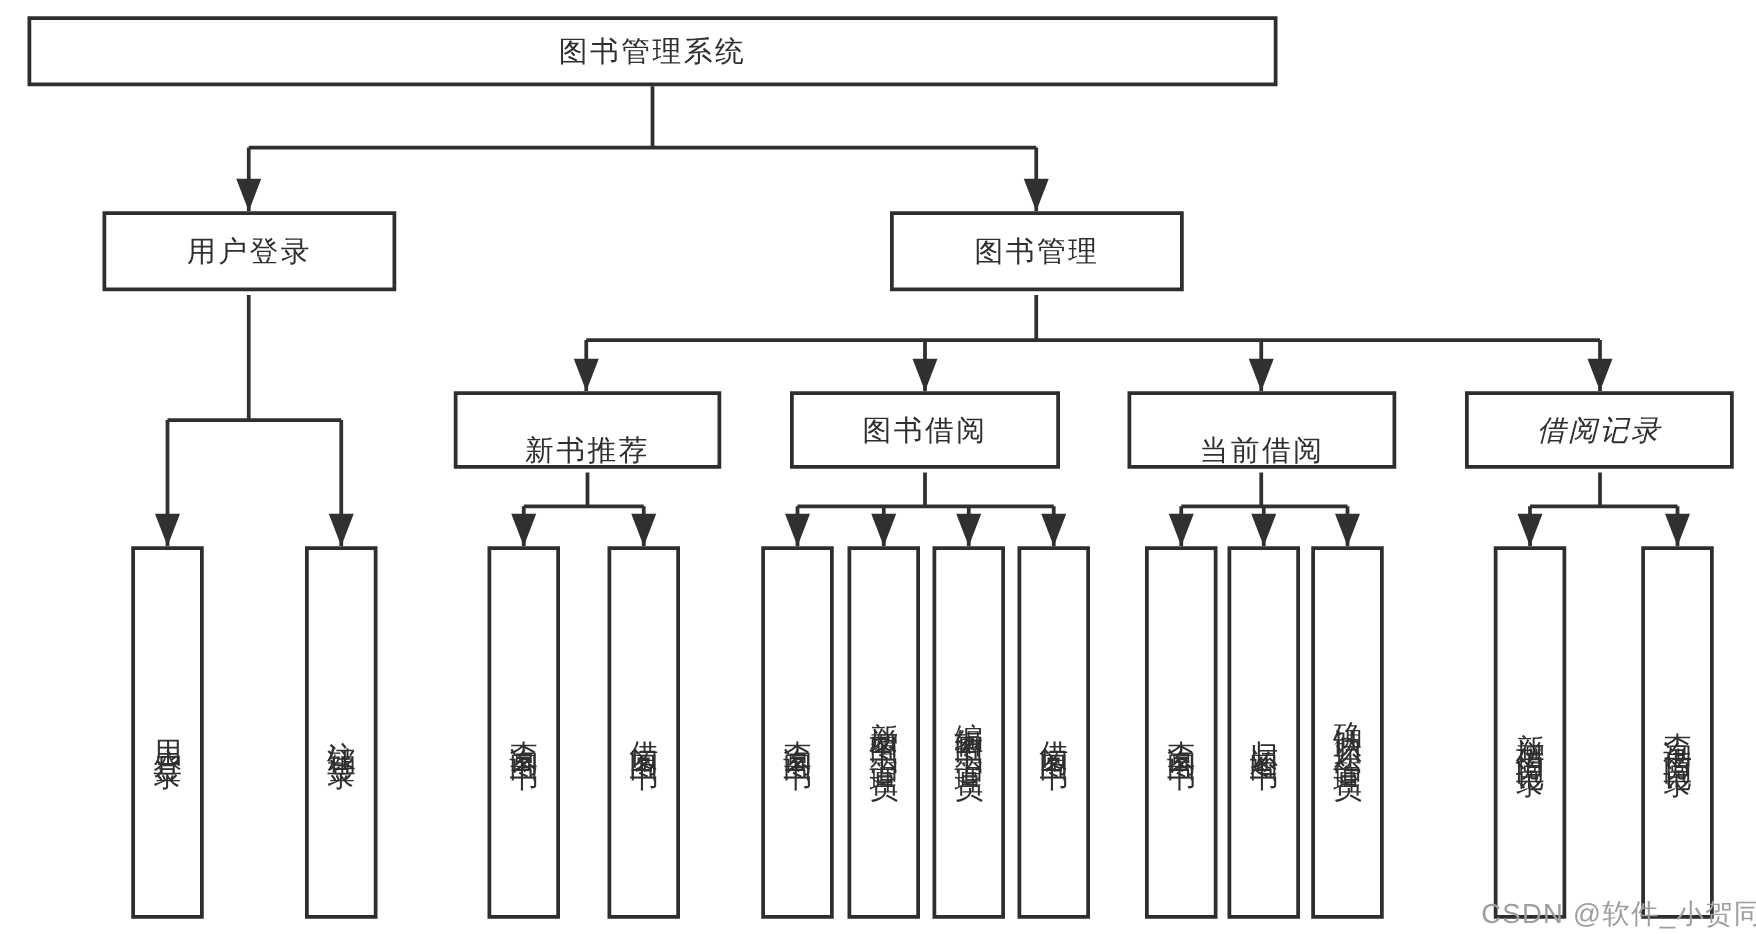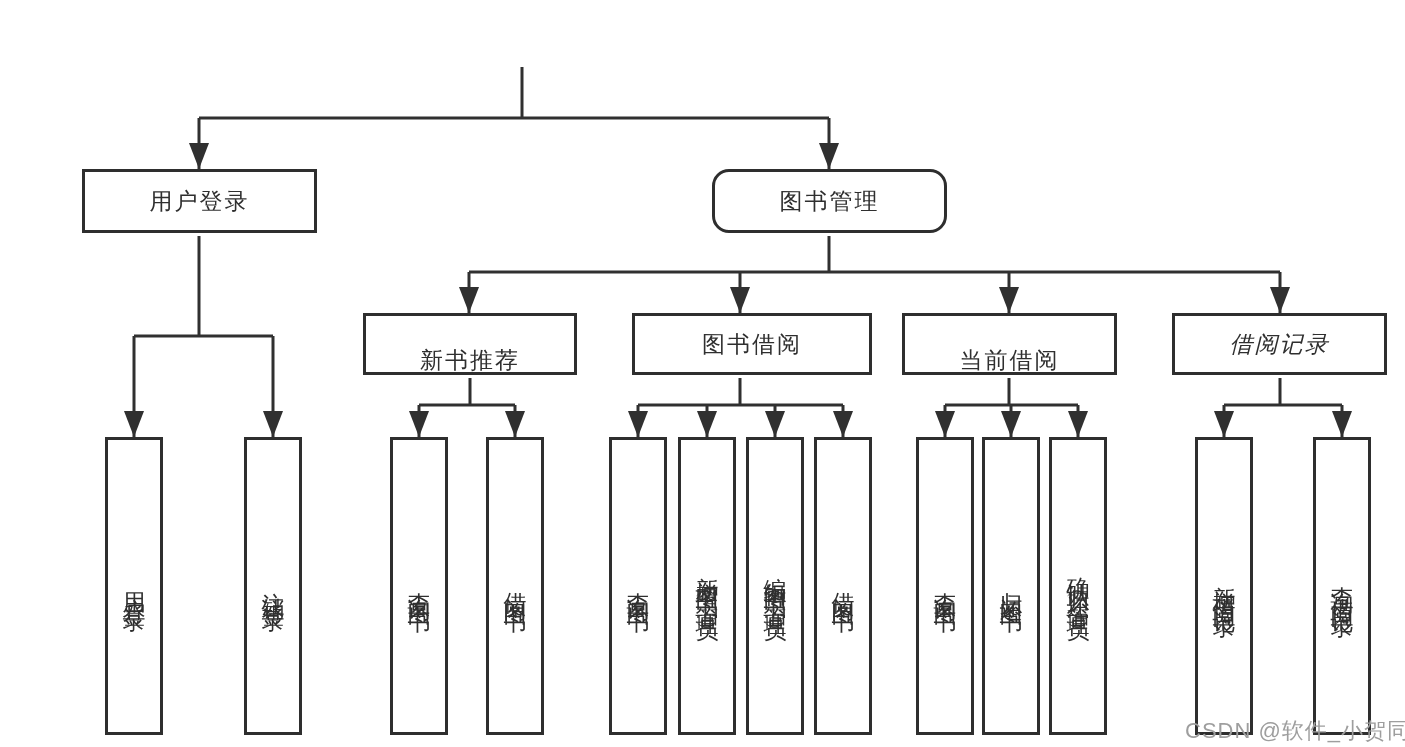--- a/index.html
+++ b/index.html
@@ -45,23 +45,23 @@
   .leaf .vlabel{
     writing-mode:vertical-rl;
     font-size:23px;
     letter-spacing:6px;
     line-height:1;
     color:var(--text);
   }
   
   .b-root{left:22px;top:13px;width:1000px;height:56px;}
   .b-user-login{left:82px;top:169px;width:235px;height:64px;}
-  .b-book-mgmt{left:712px;top:169px;width:235px;height:64px;border-radius:17px;}
+  .b-book-mgmt{left:712px;top:169px;width:235px;height:64px;}
   .b-recommend{left:363px;top:313px;width:214px;height:62px;align-items:flex-end;}
-  .b-borrowing{left:632px;top:313px;width:240px;height:62px;justify-content:center;}
+  .b-borrowing{left:632px;top:313px;width:216px;height:62px;justify-content:center;}
   .b-current{left:902px;top:313px;width:215px;height:62px;align-items:flex-end;}
   .b-records{left:1172px;top:313px;width:215px;height:62px;font-style:italic;}
   .l1{left:105px;}  .l2{left:244px;}
   .l3{left:390px;}  .l4{left:486px;}
   .l5{left:609px;}  .l6{left:678px;}  .l7{left:746px;}  .l8{left:814px;}
   .l9{left:916px;}  .l10{left:982px;} .l11{left:1049px;}
   .l12{left:1195px;}.l13{left:1313px;}
   .watermark{
     position:absolute;left:1185px;top:716px;
     font-size:22px;color:var(--wm);
@@ -96,20 +96,23 @@
     <polygon points="697,411 717,411 707,437"></polygon>
     <polygon points="765,411 785,411 775,437"></polygon>
     <polygon points="833,411 853,411 843,437"></polygon>
     <polygon points="935,411 955,411 945,437"></polygon>
     <polygon points="1001,411 1021,411 1011,437"></polygon>
     <polygon points="1068,411 1088,411 1078,437"></polygon>
     <polygon points="1214,411 1234,411 1224,437"></polygon>
     <polygon points="1332,411 1352,411 1342,437"></polygon>
   </svg>
 
+  <div class="hbox b-root">
+    <span class="label">图书管理系统</span>
+  </div>
 
   <div class="hbox b-user-login">
     <span class="label">用户登录</span>
   </div>
   <div class="hbox b-book-mgmt">
     <span class="label">图书管理</span>
   </div>
 
   <div class="hbox b-recommend">
     <span class="label">新书推荐</span>

